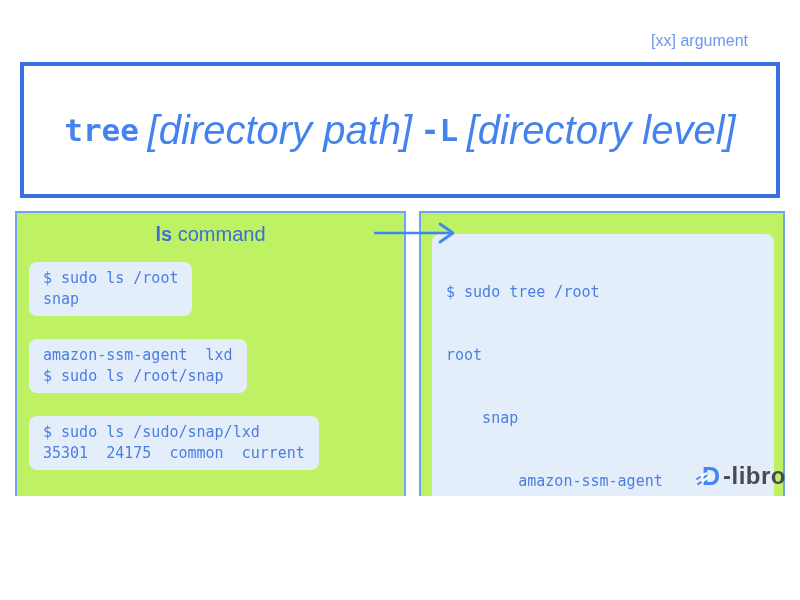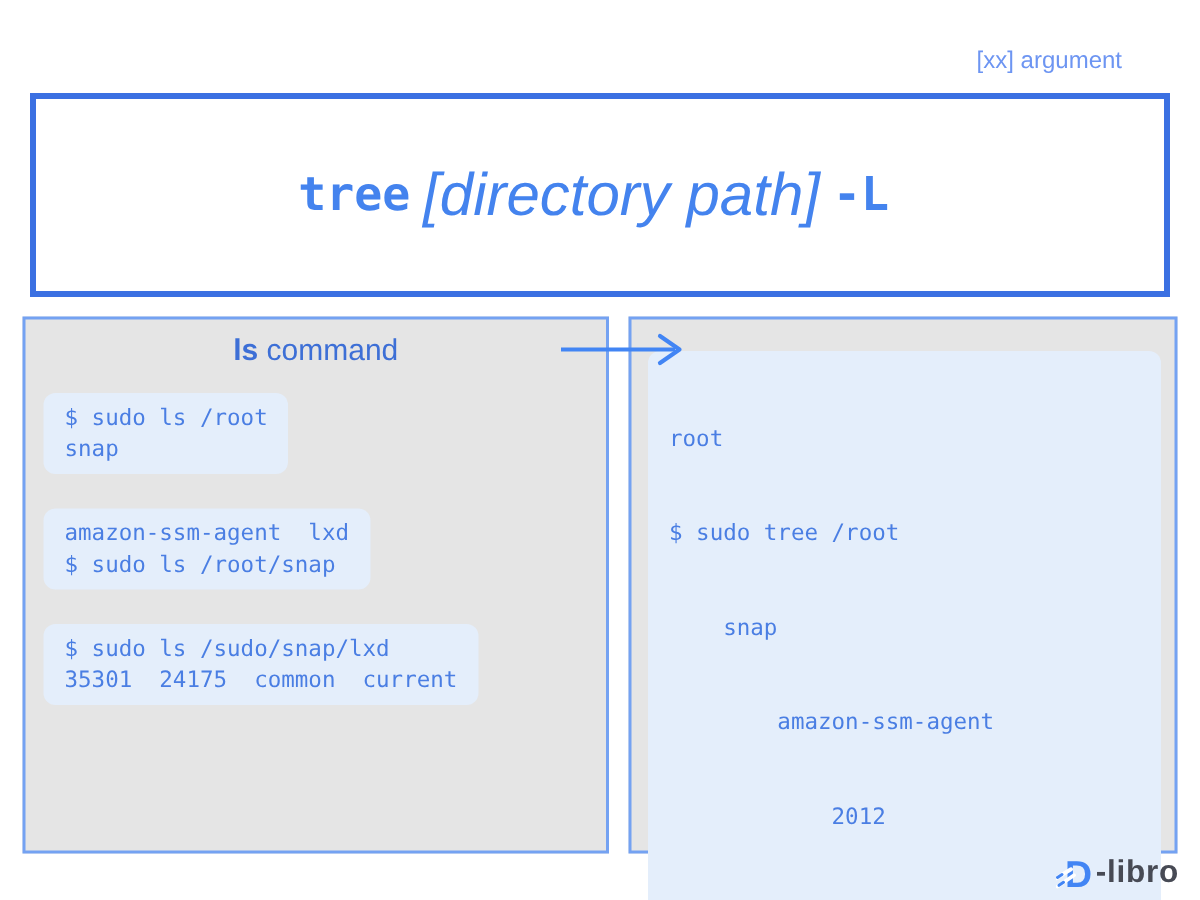--- a/index.html
+++ b/index.html
@@ -1,37 +1,37 @@
 <!DOCTYPE html>
 <html><head>
 <meta charset="utf-8">
 <style>
   html,body{margin:0;padding:0;background:#ffffff;}
   .canvas{
-    position:relative;width:800px;height:600px;background:#ffffff;overflow:hidden;
+    position:relative;width:800px;height:496px;background:#ffffff;overflow:hidden;
     font-family:"Liberation Sans",sans-serif;
   }
   
   .top-label{
     position:absolute;top:32px;right:52px;
     font-size:16px;color:var(--label-text,#6D95F2);
   }
   
   .syntax-box{
     position:absolute;left:20px;top:62px;width:752px;height:128px;
     border:4px solid var(--border-strong,#3B70E2);background:#fff;
     display:flex;align-items:center;justify-content:center;
   }
   .seg{white-space:pre;color:var(--title-text,#4483EE);}
   .seg.cmd{font-family:"DejaVu Sans Mono","Liberation Mono",monospace;font-weight:bold;font-size:31px;}
   .seg.arg{font-style:italic;font-size:40px;}
   .seg.sp{font-size:31px;}
   
   .panel{
-    position:absolute;top:211px;height:358px;background:#e5e5e5;box-sizing:border-box;
+    position:absolute;top:211px;height:358px;background:#bef264;box-sizing:border-box;
     border:2px solid var(--border-light,#74A2F2);
   }
   .panel.left{left:15px;width:391px;}
   .panel.right{left:419px;width:366px;}
   .panel-title{
     margin-top:10px;text-align:center;font-size:20px;
     color:var(--header-text,#3D6FD6);
   }
   .panel-title .bold{font-weight:bold;}
   .code{
@@ -45,37 +45,38 @@
   .panel.right .code{margin:21px 9px 0 11px;}
   .code-line{white-space:pre;}
   
   .arrow-svg{position:absolute;left:372px;top:221px;z-index:5;}
   
   .logo{
     position:absolute;right:14px;bottom:6px;
     display:flex;align-items:center;gap:1px;
   }
   .logo-text{
-    font-size:21px;font-weight:bold;color:var(--logo-text,#474A54);letter-spacing:0.5px;
+    font-size:24px;font-weight:bold;color:var(--logo-text,#474A54);letter-spacing:0.5px;
   }
 </style>
 </head>
 <body style="--accent: #4285F4; --title-text: #4483EE; --border-strong: #3B70E2; --border-light: #74A2F2; --code-bg: #E4EEFB; --code-text: #4A7EE3; --header-text: #3D6FD6; --label-text: #6D95F2; --logo-text: #474A54;">
 
 <div class="canvas">
 
   <div class="top-label">[xx] argument</div>
 
   <div class="syntax-box">
     <span class="seg cmd">tree</span>
     <span class="seg sp"> </span>
     <span class="seg arg">[directory path]</span>
     <span class="seg sp"> </span>
     <span class="seg cmd">-L</span>
     <span class="seg sp"> </span>
+    <span class="seg arg">[directory level]</span>
   </div>
 
   <div class="panel left">
     <div class="panel-title">
       <span class="bold">ls</span><span> command</span>
     </div>
     <div class="code first">
       <div class="code-line">$ sudo ls /root</div>
       <div class="code-line">snap</div>
     </div>
@@ -89,22 +90,22 @@
     </div>
   </div>
 
   <svg class="arrow-svg" width="92" height="24" viewBox="0 0 92 24">
     <line x1="2" y1="12" x2="78" y2="12" stroke="#4285F4" stroke-width="2.6"></line>
     <path d="M68 3 L81 12 L68 21" fill="none" stroke="#4285F4" stroke-width="2.8" stroke-linejoin="round" stroke-linecap="round"></path>
   </svg>
 
   <div class="panel right">
     <div class="code">
+      <div class="code-line">$ sudo tree /root</div>
       <div class="code-line">root</div>
-      <div class="code-line">$ sudo tree /root</div>
       <div class="code-line">    snap</div>
       <div class="code-line">        amazon-ssm-agent</div>
       <div class="code-line">            2012</div>
       
       
       
       
       
       
       

